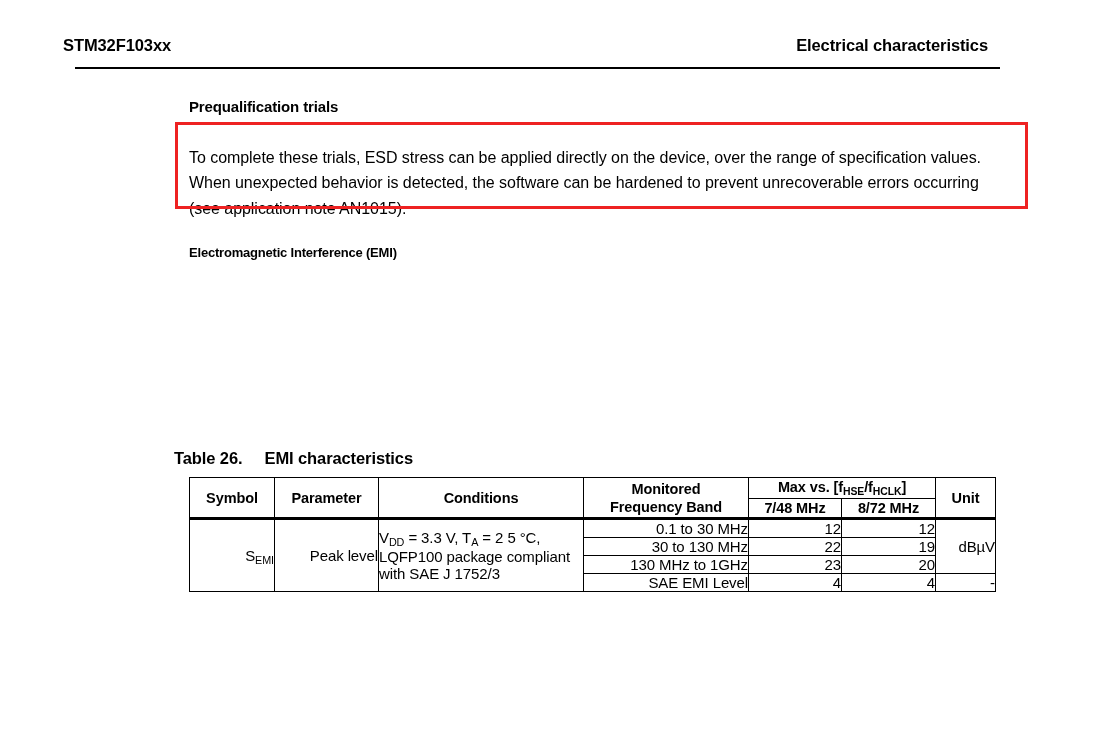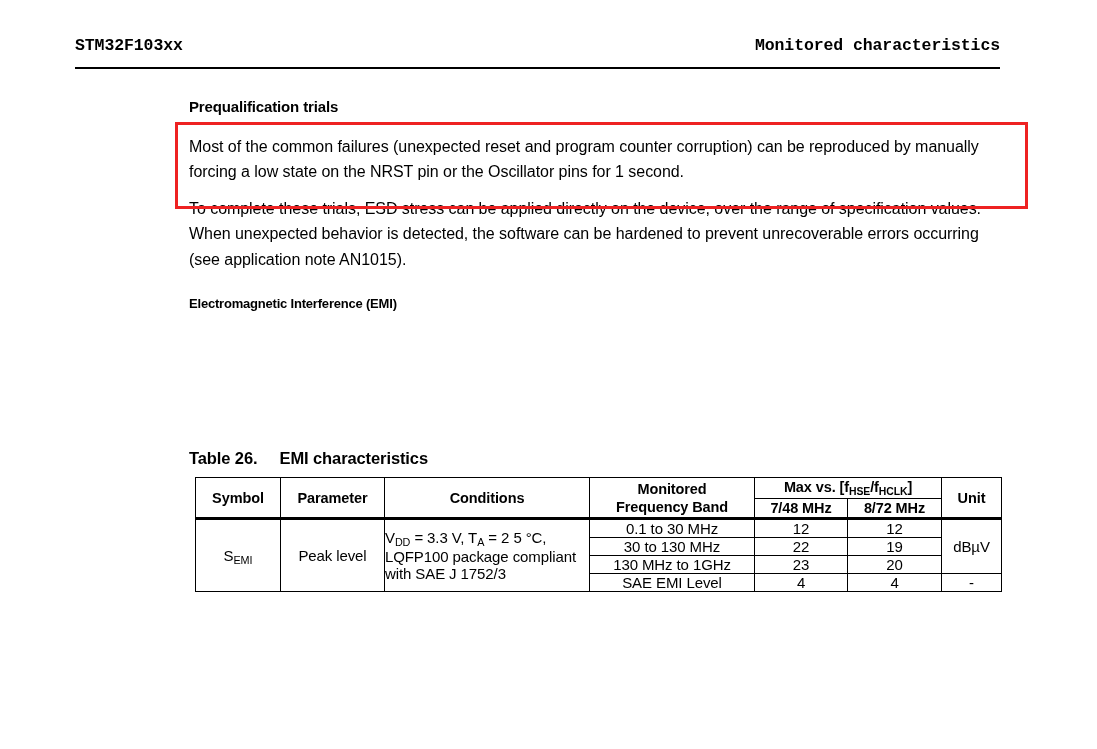--- a/index.html
+++ b/index.html
@@ -12,27 +12,26 @@
     height: 749px;
     position: relative;
     font-family: "Liberation Sans", sans-serif;
     color: #000000;
     -webkit-font-smoothing: none;
   }
 
   
   .page-header {
     position: absolute;
-    left: 75px;
+    left: 63px;
     top: 36px;
     width: 925px;
     display: flex;
     justify-content: space-between;
     align-items: flex-start;
-    font-family: Liberation Mono, monospace;
   }
   .page-header .hdr-text {
     font-size: 16.5px;
     font-weight: bold;
     letter-spacing: -0.1px;
   }
   .header-rule {
     position: absolute;
     left: 75px;
     top: 67px;
@@ -84,33 +83,33 @@
     height: 87px;
     border: 3px solid #ee2222;
     box-sizing: border-box;
     pointer-events: none;
     z-index: 5;
   }
 
   
   .table-caption {
     position: absolute;
-    left: 189px;
+    left: 174px;
     top: 449px;
     font-size: 16.5px;
     font-weight: bold;
     letter-spacing: -0.1px;
     white-space: pre;
   }
   .table-caption .cap-num { margin-right: 22px; }
 
   
   table.emi {
     position: absolute;
-    left: 195px;
+    left: 189px;
     top: 477px;
     width: 806px;
     border-collapse: collapse;
     table-layout: fixed;
     font-size: 14.5px;
   }
   table.emi td, table.emi th {
     border: 1px solid #000000;
     padding: 0;
     vertical-align: middle;
@@ -123,53 +122,52 @@
     line-height: 18px;
   }
   .hdr-cell { padding: 4px 3px; }
   .thickbottom { border-bottom: 3px solid #000000 !important; }
   td.c-body {
     padding: 6px 8px;
     line-height: 17px;
     font-size: 15px;
   }
   td.c-num, td.c-band, td.c-unit, td.c-sym, td.c-param {
-    text-align: center;
+    text-align: right;
     font-size: 15px;
   }
   td.c-band { padding: 7px 4px; }
   td.c-num  { padding: 7px 4px; }
   td.c-unit { padding: 7px 4px; }
 
   sub {
     font-size: 0.72em;
     vertical-align: baseline;
     position: relative;
     top: 0.28em;
   }
   .nowrap { white-space: nowrap; }
 </style>
 </head>
 <body>
 
 <div class="page-header">
   <span class="hdr-text">STM32F103xx</span>
-  <span class="hdr-text">Monitored characteristics</span>
+  <span class="hdr-text">Electrical characteristics</span>
 </div>
 <div class="header-rule"></div>
 
 <div class="redbox"></div>
 
 <div class="content">
 
   <h3 class="sub-heading">Prequalification trials</h3>
 
   <div class="gap-a"></div>
 
-  <p class="body-text">Most of the common failures (unexpected reset and program counter corruption) can be reproduced by manually forcing a low state on the NRST pin or the Oscillator pins for 1 second.</p>
 
   <div class="gap-b"></div>
 
   <p class="body-text">To complete these trials, ESD stress can be applied directly on the device, over the range of specification values. When unexpected behavior is detected, the software can be hardened to prevent unrecoverable errors occurring (see application note AN1015).</p>
 
   <div class="gap-c"></div>
 
   <h2 class="section-heading">Electromagnetic Interference (EMI)</h2>
 
   <div class="gap-d"></div>

